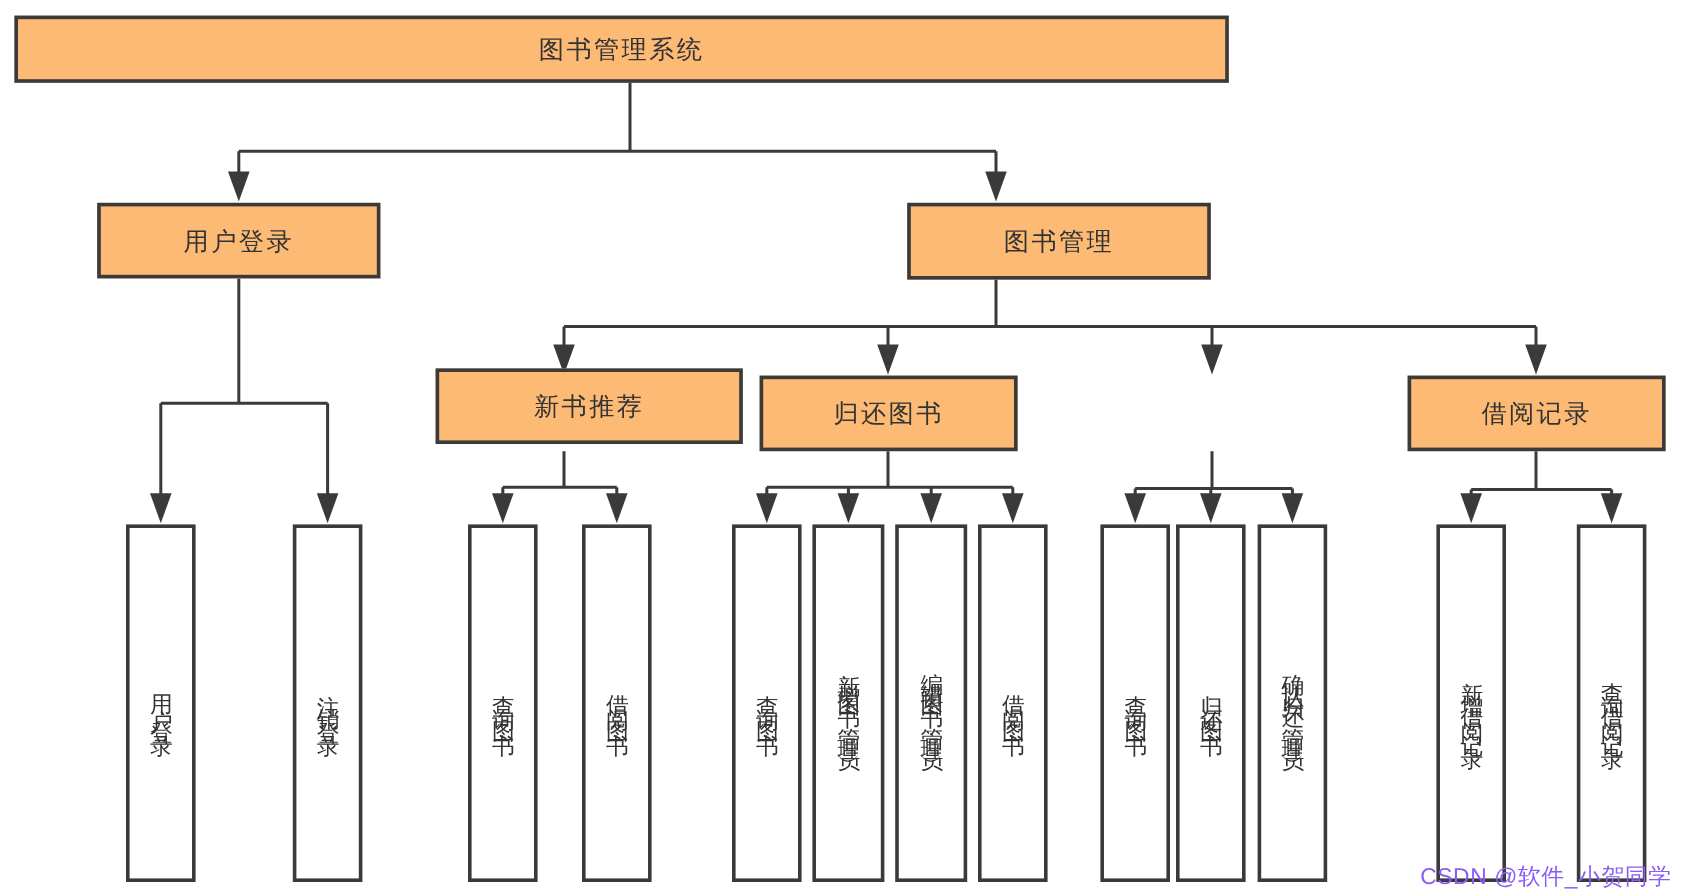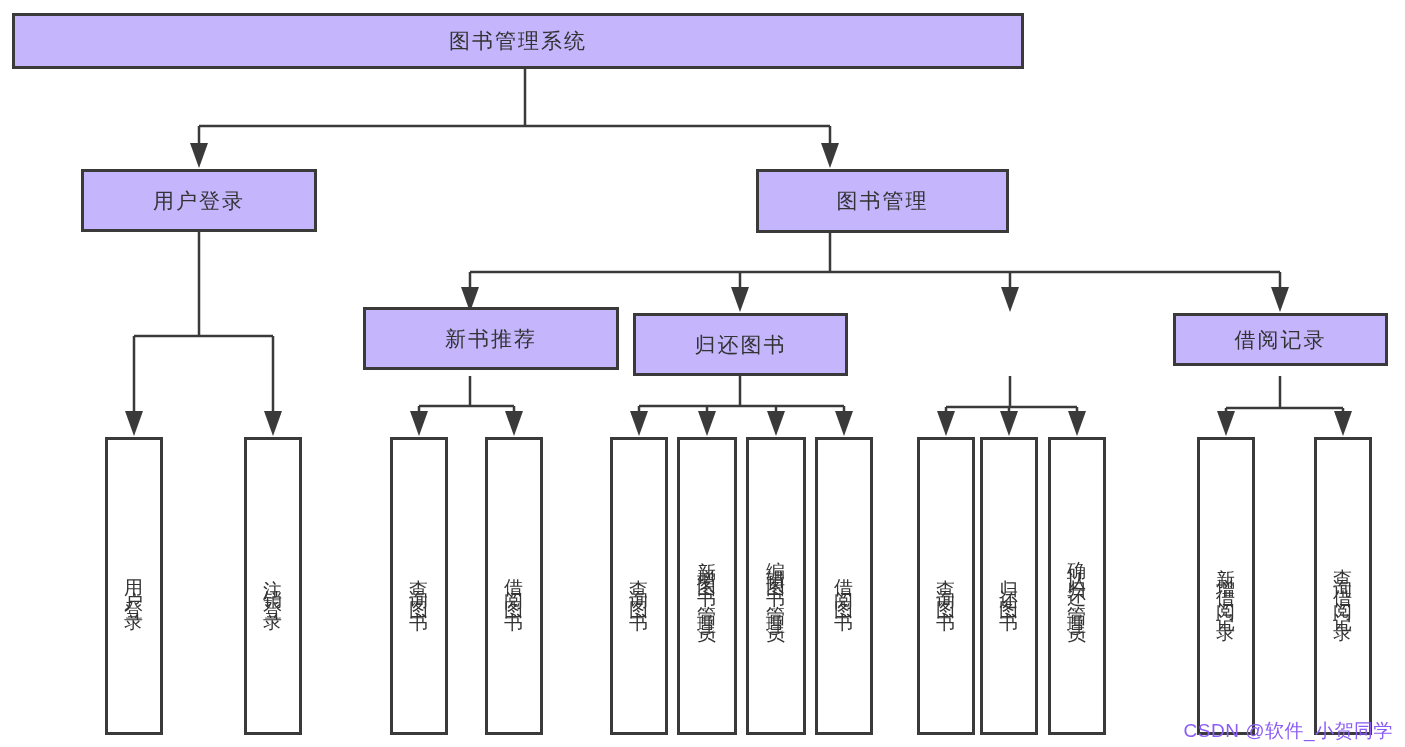--- a/index.html
+++ b/index.html
@@ -15,21 +15,21 @@
   #connectors {
     position: absolute;
     left: 0; top: 0;
     width: 1405px; height: 747px;
     z-index: 1;
   }
   .hnode {
     position: absolute;
     box-sizing: border-box;
     border: 3px solid #3a3a3a;
-    background: #c4b5fd;
+    background: #fdba74;
     display: flex;
     align-items: center;
     justify-content: center;
     font-size: 21px;
     letter-spacing: 2px;
     z-index: 2;
     white-space: nowrap;
   }
   .leaf {
     position: absolute;
@@ -111,21 +111,21 @@
   <div class="hnode" style="left:712px; top:169px; width:253px; height:64px;margin-left:44px;">
     <span>图书管理</span>
   </div>
 
   <div class="hnode" style="left:363px; top:307px; width:256px; height:63px;">
     <span>新书推荐</span>
   </div>
   <div class="hnode" style="left:633px; top:313px; width:215px; height:63px;">
     <span>归还图书</span>
   </div>
-  <div class="hnode" style="left:1173px; top:313px; width:215px; height:53px;">
+  <div class="hnode" style="left:1173px; top:313px; width:215px; height:63px;">
     <span>借阅记录</span>
   </div>
 
   <div class="leaf" style="left:105px; width:58px;">
     <span class="vtext">用户登录</span>
   </div>
   <div class="leaf" style="left:244px; width:58px;">
     <span class="vtext">注销登录</span>
   </div>
 

